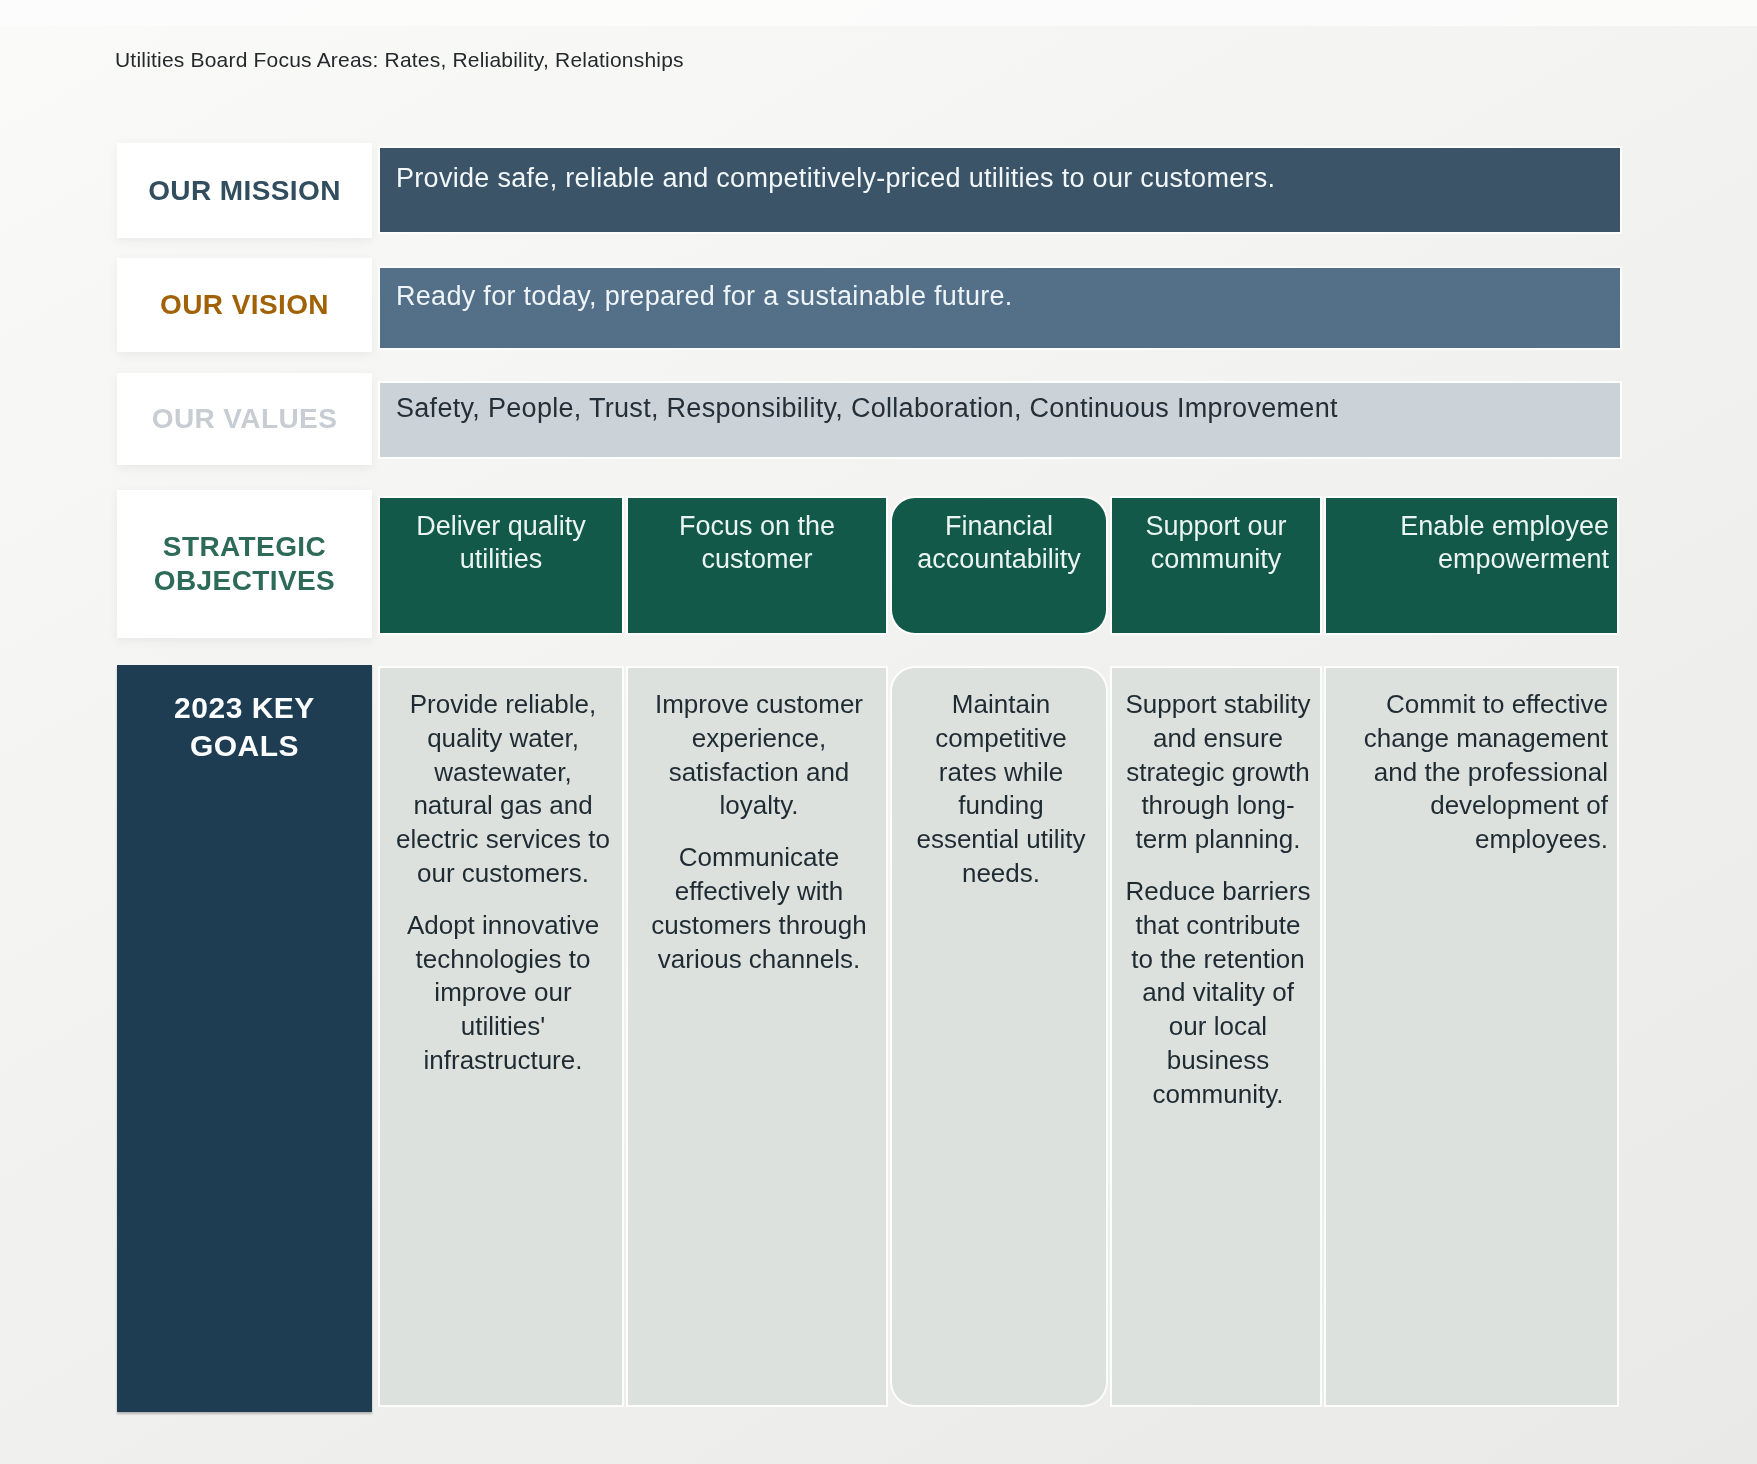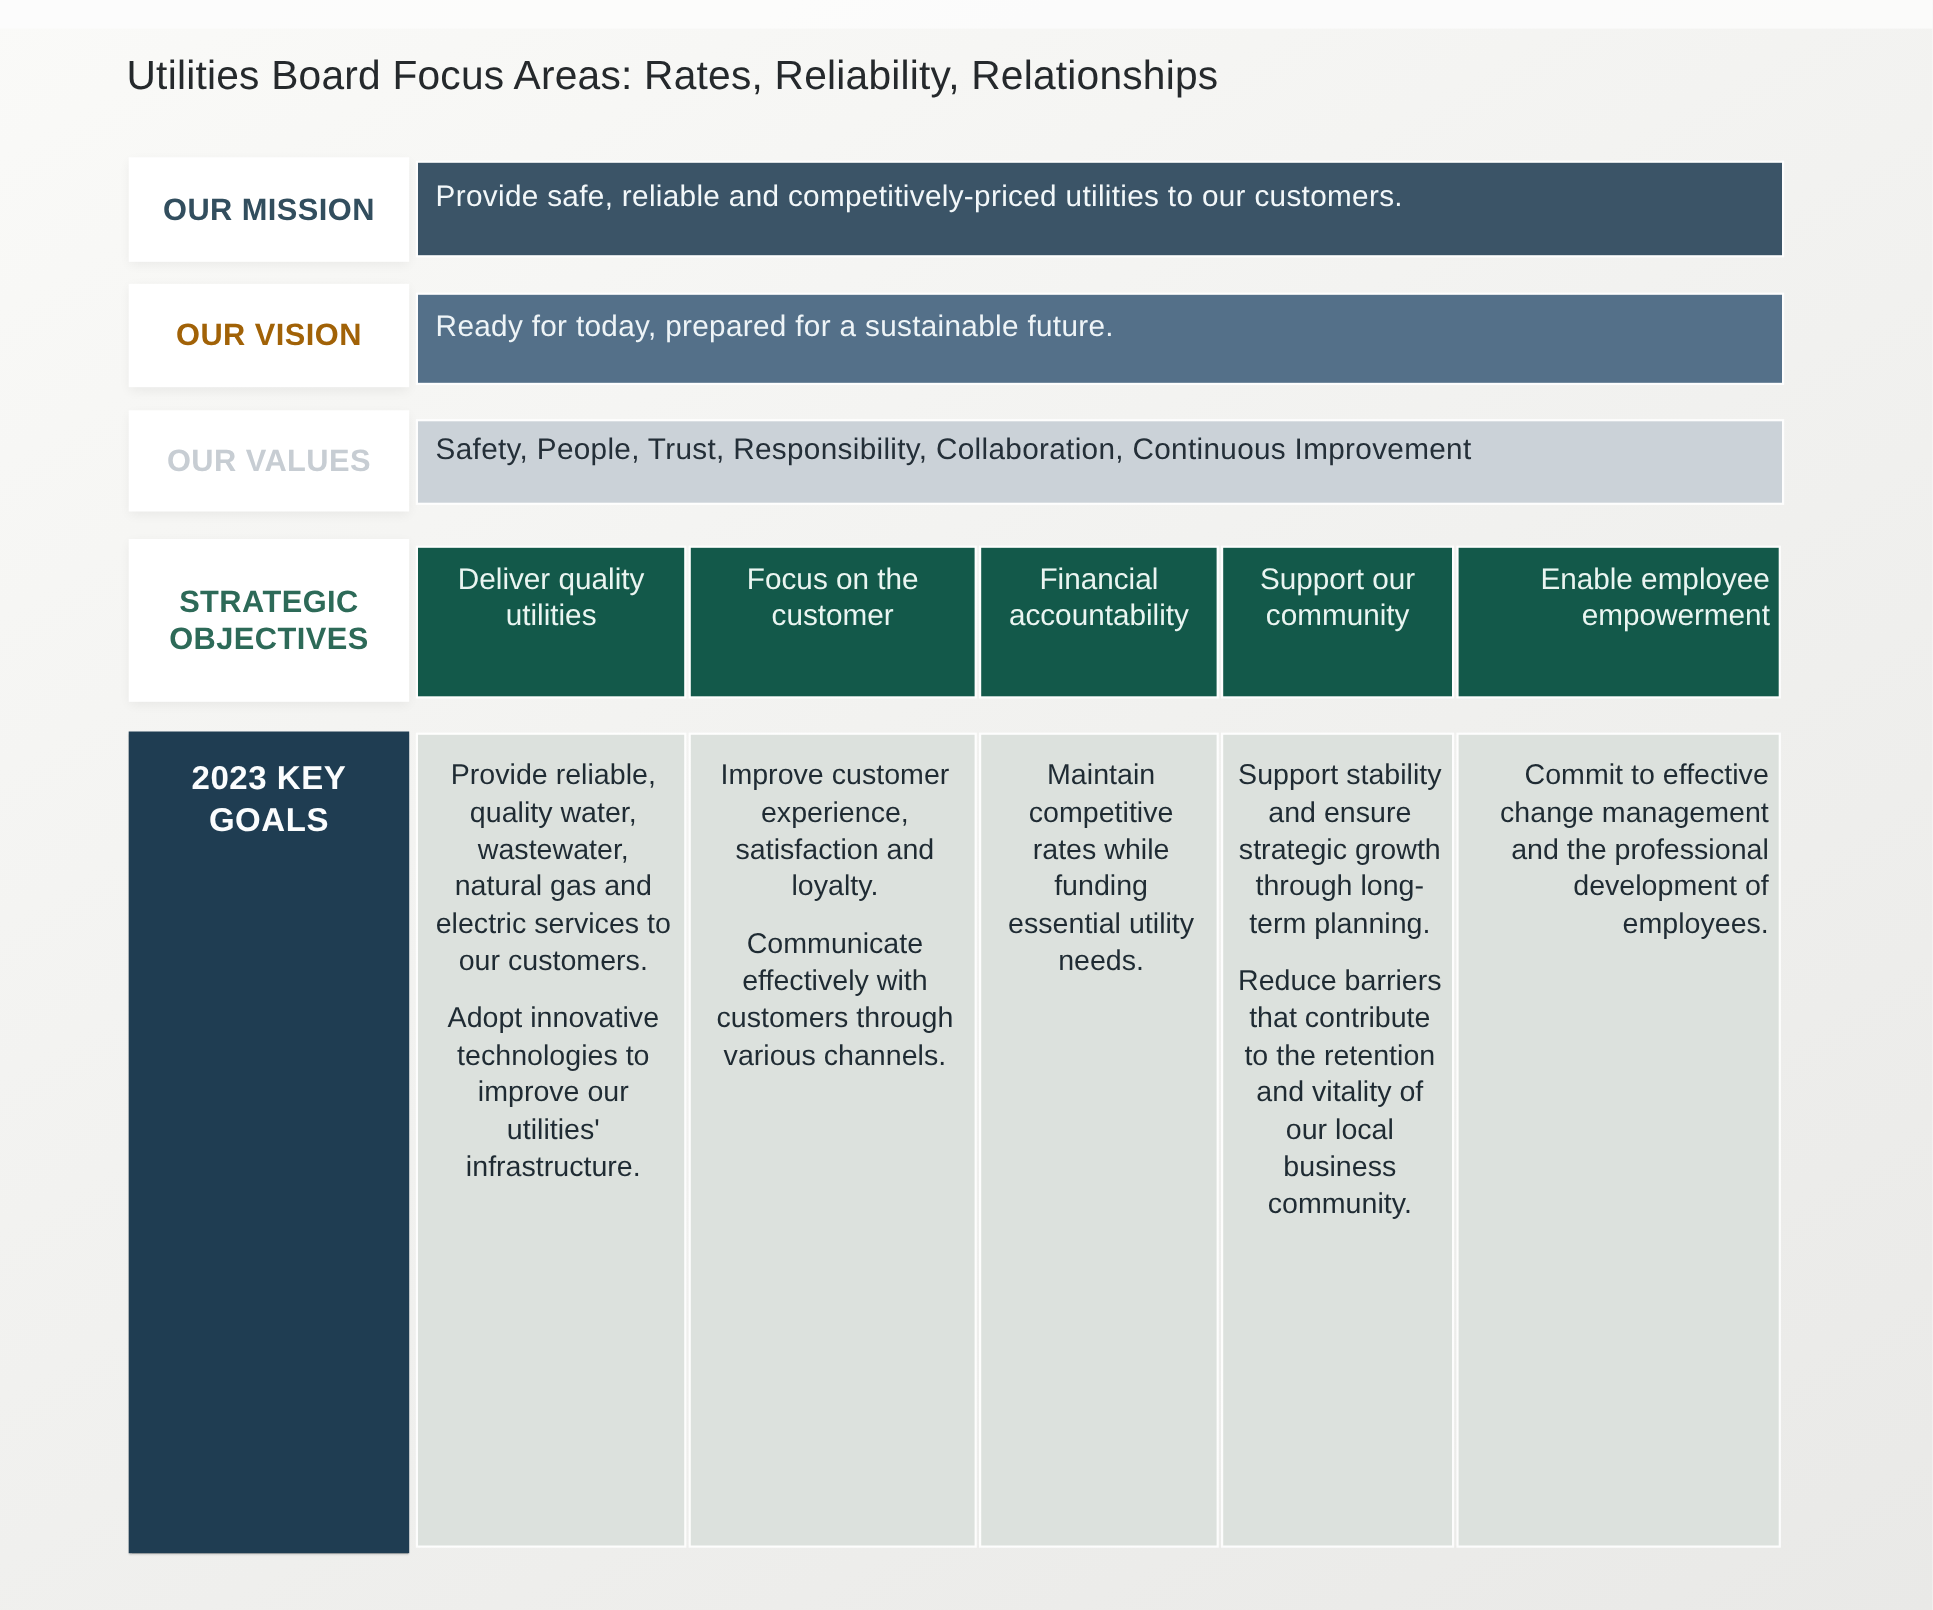--- a/index.html
+++ b/index.html
@@ -6,21 +6,21 @@
   body{
     width:1757px;height:1464px;overflow:hidden;
     font-family:"Liberation Sans", sans-serif;
     background:linear-gradient(150deg,#fafaf8 0%,#f2f2f0 45%,#e9e9e7 100%);
   }
   .canvas{position:relative;width:1757px;height:1464px;}
   .top-sheen{position:absolute;left:0;top:0;width:100%;height:26px;background:#fdfdfc;opacity:.8;}
 
   .page-title{
     position:absolute;left:115px;top:48px;
-    font-size:37px;color:#25292c;letter-spacing:.2px;
+    font-size:21px;color:#25292c;letter-spacing:.2px;
   }
 
   
   .label-block{
     position:absolute;left:117px;width:255px;background:#ffffff;
     display:flex;align-items:center;justify-content:center;text-align:center;
     box-shadow:0 3px 10px rgba(0,0,0,.06);box-sizing:border-box;
   }
   .lbl{font-weight:bold;font-size:28px;letter-spacing:.4px;line-height:1.2;}
   .lb-mission{top:143px;height:95px;}
@@ -74,21 +74,21 @@
     background:#dce1dd;color:#1f2b33;box-sizing:border-box;
     height:737px;padding:20px 9px 0 13px;text-align:center;
     font-size:26px;line-height:1.3;
     box-shadow:0 0 0 2px rgba(255,255,255,.85);
   }
   .goal-col p{margin:0;}
   .goal-col p + p{margin-top:18px;}
   .goal-col p:empty{display:none;}
 
   
-  .w1{width:242px;} .w2{width:258px;} .w3{width:214px;} .w4{width:208px;} .w5{width:291px;text-align:right;}
+  .w1{width:242px;} .w2{width:258px;} .w3{width:214px;border-radius:23px;} .w4{width:208px;} .w5{width:291px;text-align:right;}
 </style>
 </head>
 <body>
 
 <div class="canvas">
   <div class="top-sheen"></div>
 
   <div class="page-title">Utilities Board Focus Areas: Rates, Reliability, Relationships</div>
 
   <div class="label-block lb-mission">

